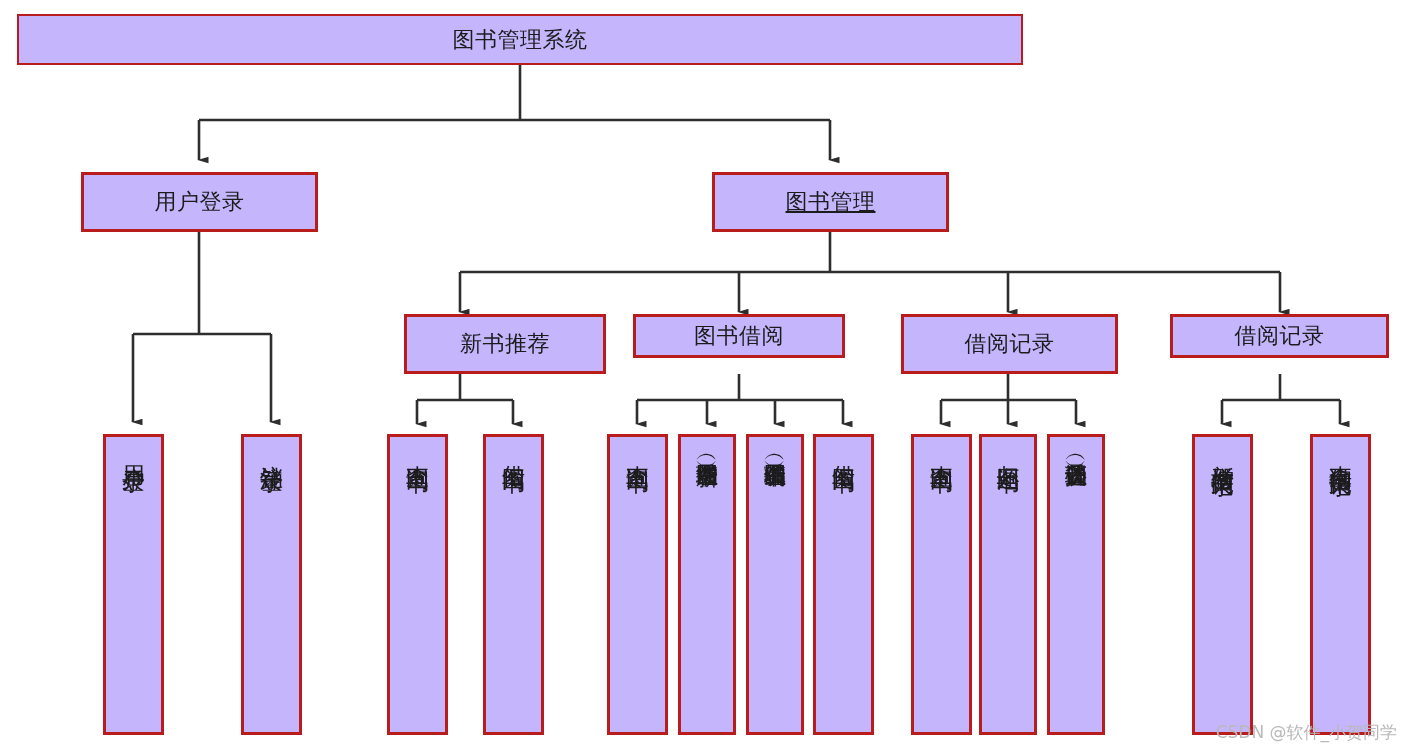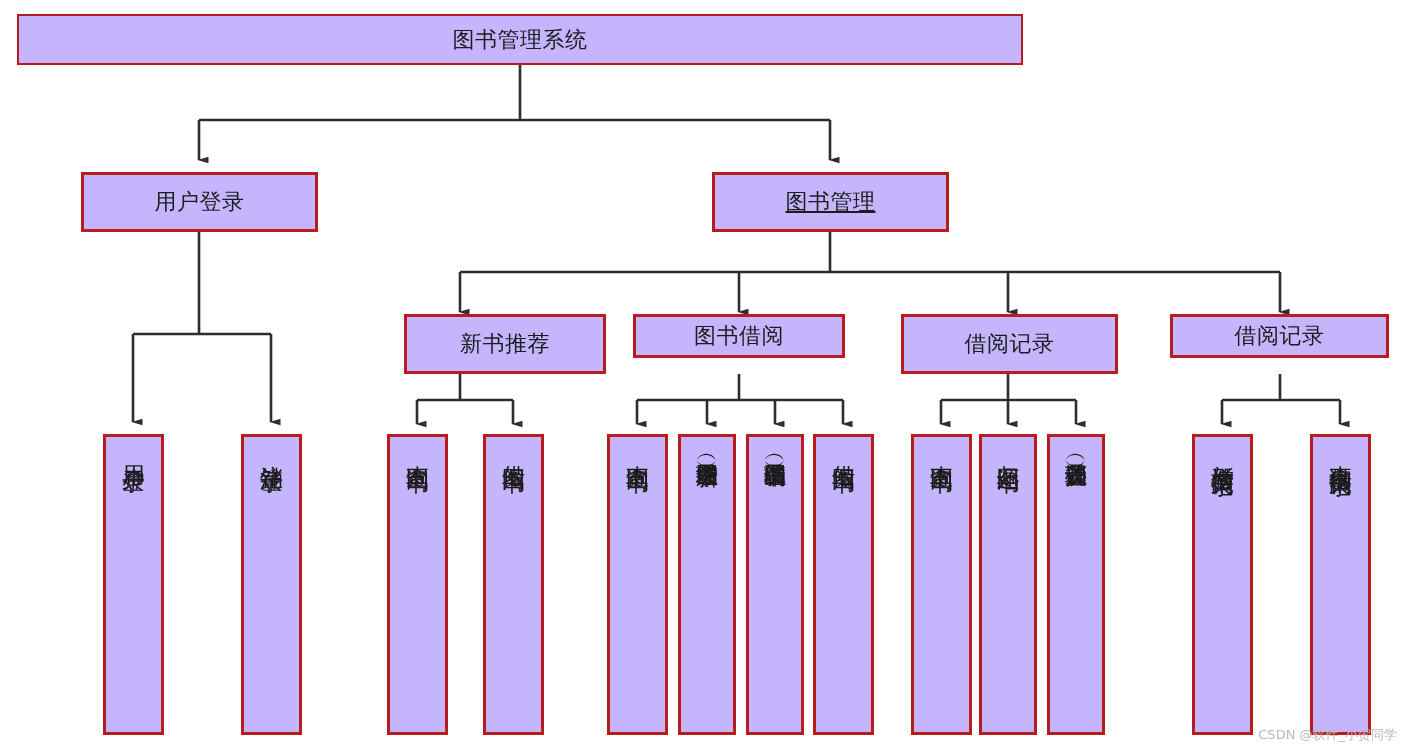--- a/index.html
+++ b/index.html
@@ -60,21 +60,21 @@
   }
   .node.leaf.tight .node-label {
     font-size: 22px;
     letter-spacing: 0px;
     line-height: 1.1;
   }
   .watermark {
     position: absolute;
     right: 8px;
     bottom: 3px;
-    font-size: 13px;
+    font-size: 17px;
     color: #b9b9b9;
     white-space: nowrap;
     pointer-events: none;
   }
 </style>
 </head>
 <body>
 
 <div id="canvas">
 

